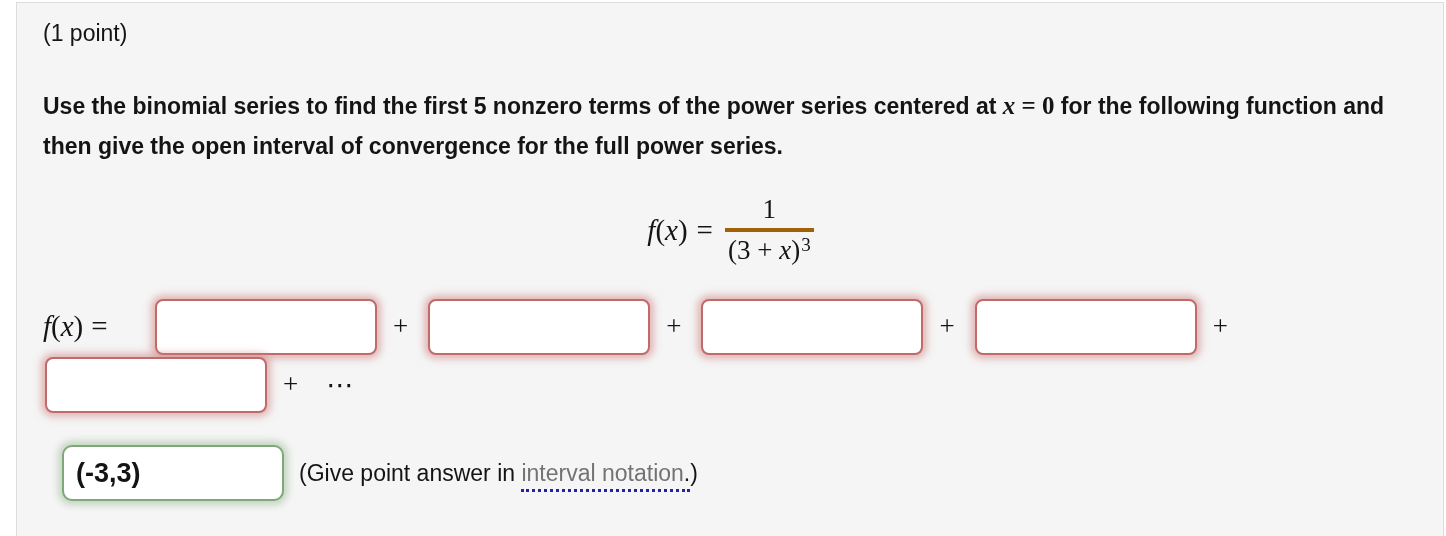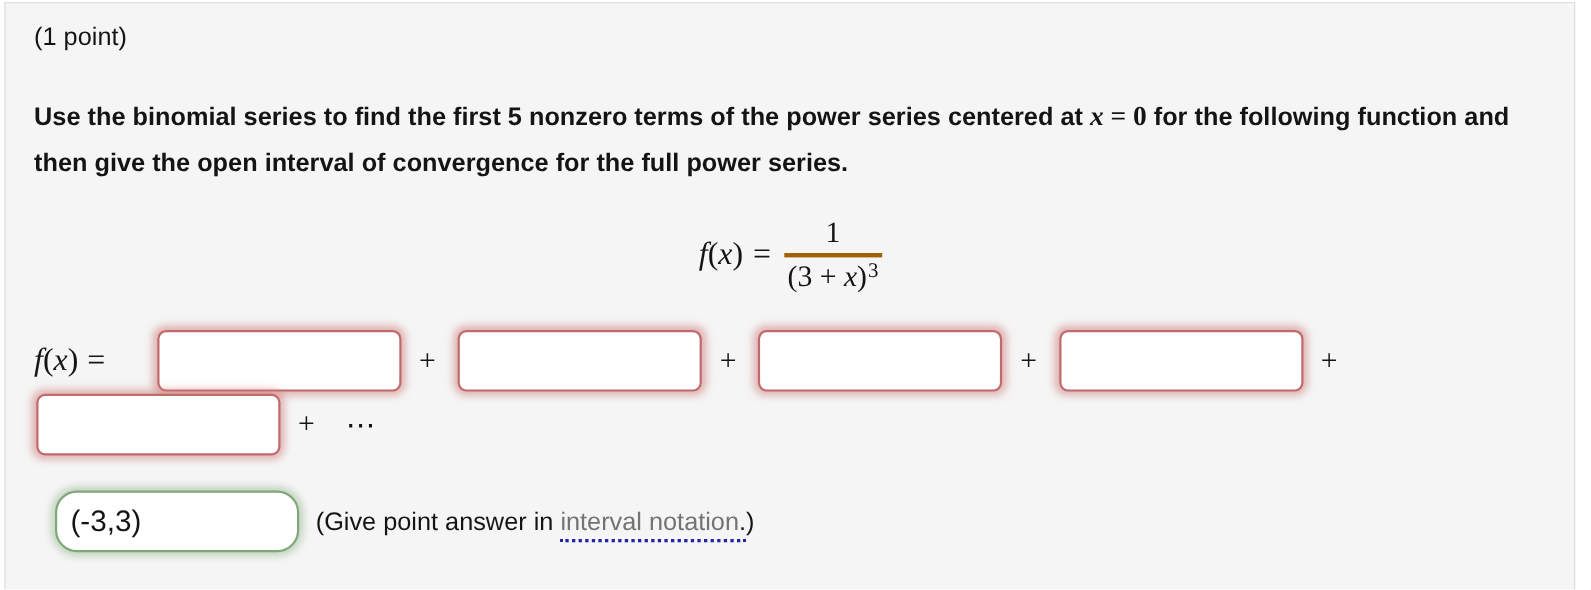--- a/index.html
+++ b/index.html
@@ -1,18 +1,18 @@
 <!DOCTYPE html>
 <html><head>
 <meta charset="utf-8">
 <style>
   * { margin:0; padding:0; box-sizing:border-box; }
   html,body { width:1446px; height:536px; background:#ffffff; overflow:hidden;
               font-family:"Liberation Sans", sans-serif; color:#141414; }
-  .panel { margin:2px 14px 0 4px; width:1428px; height:534px;
+  .panel { margin:2px 14px 0 16px; width:1428px; height:534px;
            background:#f5f5f5; border:1px solid #dcdcdc; border-bottom:none;
            padding:17px 25px 0 26px; }
   .point-label { font-size:23px; }
   .statement { margin-top:39px; font-size:23px; line-height:40px; max-width:1380px;font-weight:bold; }
   .mi { font-family:"Liberation Serif", serif; font-style:italic; }
   .mn { font-family:"Liberation Serif", serif; font-style:normal; }
   .statement .mi, .statement .mn { font-size:25px; }
 
   .formula-row { margin-top:22px; display:flex; justify-content:center; align-items:center; height:84px; }
   .formula-lhs { font-size:29px; font-family:"Liberation Serif", serif; }
@@ -25,21 +25,21 @@
   .series-row1 { margin-top:26px; display:flex; align-items:center; height:57px; }
   .series-row2 { margin-top:1px; display:flex; align-items:center; height:57px; }
   .series-lhs { font-size:29px; font-family:"Liberation Serif", serif; width:93px; margin-right:19px; }
   .series-lhs .eq { margin-left:8px; }
   .plus { font-size:27px; font-family:"Liberation Serif", serif; margin:0 20px 0 16px; }
   .cdots { font-size:27px; font-family:"Liberation Serif", serif; margin-left:8px; letter-spacing:2px; }
 
   input.ans { width:222px; height:56px; background:#ffffff; border-radius:8px;
               font-family:"Liberation Sans", sans-serif; font-size:27px; padding:0 12px; color:#141414; outline:none; }
   input.ans-incorrect { border:2px solid #c16a6a; box-shadow:0 0 7px 4px rgba(208,124,124,0.50); }
-  input.ans-correct   { border:2px solid #7ea878; box-shadow:0 0 7px 4px rgba(139,176,133,0.45); border-radius:20px; }
+  input.ans-correct   { border:2px solid #7ea878; box-shadow:0 0 7px 4px rgba(139,176,133,0.45); border-radius:10px;font-weight:bold; }
   .row2-box { margin-left:2px; }
 
   .interval-row { margin-top:32px; display:flex; align-items:center; height:56px; }
   .interval-label { font-size:23px; width:450px; }
   .interval-input { width:339px; margin-left:19px; }
   .hint { font-size:23px; margin-left:15px; white-space:nowrap; }
   .dotted-wrap { border-bottom:3px dotted #2323a8; padding-bottom:3px; }
   a.notation-link { color:#737373; text-decoration:none; cursor:pointer; }
 </style>
 </head>

